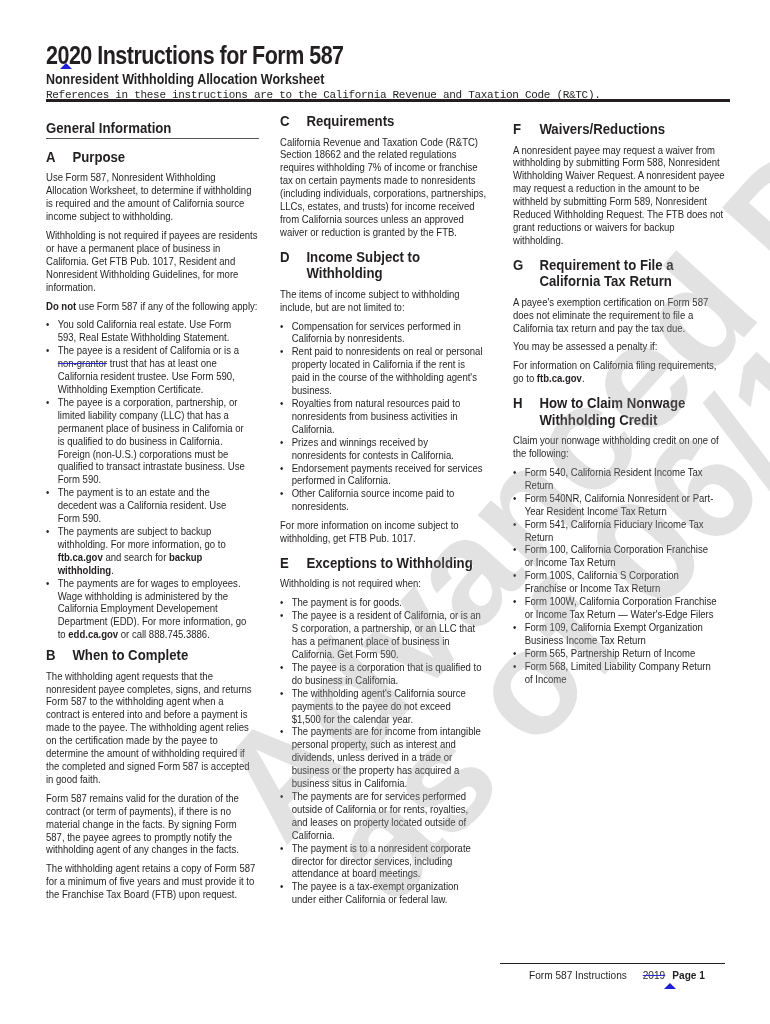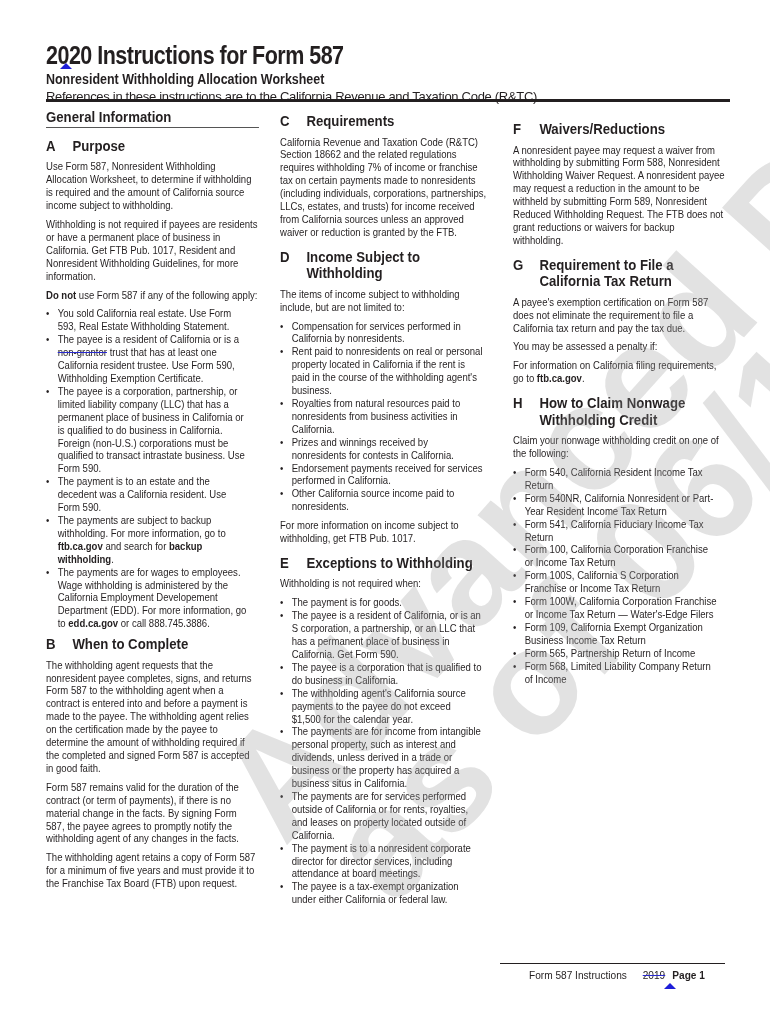--- a/index.html
+++ b/index.html
@@ -3,25 +3,25 @@
 <meta charset="utf-8">
 <style>
   html, body { margin:0; padding:0; background:#fff; }
   body { width:770px; height:1024px; position:relative; overflow:hidden;
          font-family:"Liberation Sans", sans-serif; color:#231f20; }
   .page { position:absolute; left:0; top:3px; width:660px; height:1024px; }
   .title { position:absolute; left:46px; top:38px; font-size:25px; font-weight:bold;
            letter-spacing:-0.6px; transform:scaleX(0.86); transform-origin:left top; white-space:nowrap; }
   .subtitle { position:absolute; left:46px; top:68px; font-size:14.5px; font-weight:bold;
               transform:scaleX(0.86); transform-origin:left top; white-space:nowrap; }
-  .refs { position:absolute; left:46px; top:86px; font-size:13px; white-space:nowrap; letter-spacing:-0.3px; }
+  .refs { position:absolute; left:46px; top:86px; font-size:11px; white-space:nowrap; letter-spacing:-0.3px;font-family:Liberation Mono, monospace; }
   .rule-top { position:absolute; left:46px; top:96px; width:684px; height:3px; background:#231f20; }
   .col { position:absolute; top:108px; font-size:10.6px; line-height:12.9px; }
   .col p { margin:0 0 6px 0; transform:scaleX(0.9); transform-origin:left top; width:111%; }
-  .col1 { left:46px; width:212px; }
+  .col1 { left:46px; width:212px;margin-top:11px; }
   .col2 { left:280px; width:212px; }
   .col3 { left:513px; width:214px; }
   .gi-head { font-size:15px; font-weight:bold; padding-bottom:3px;
              border-bottom:1px solid #555; margin-bottom:10px;
              transform:scaleX(0.88); transform-origin:left top; width:114%; }
   .sec-head { font-size:15px; font-weight:bold; line-height:16.5px; margin:2px 0 6px 0; display:flex;
               transform:scaleX(0.88); transform-origin:left top; width:114%; }
   .sec-letter { width:30px; flex:none; }
   ul { list-style:none; margin:0 0 6px 0; padding:0; }
   li { position:relative; padding-left:13px; transform:scaleX(0.9); transform-origin:left top; width:100%; margin:0; }

